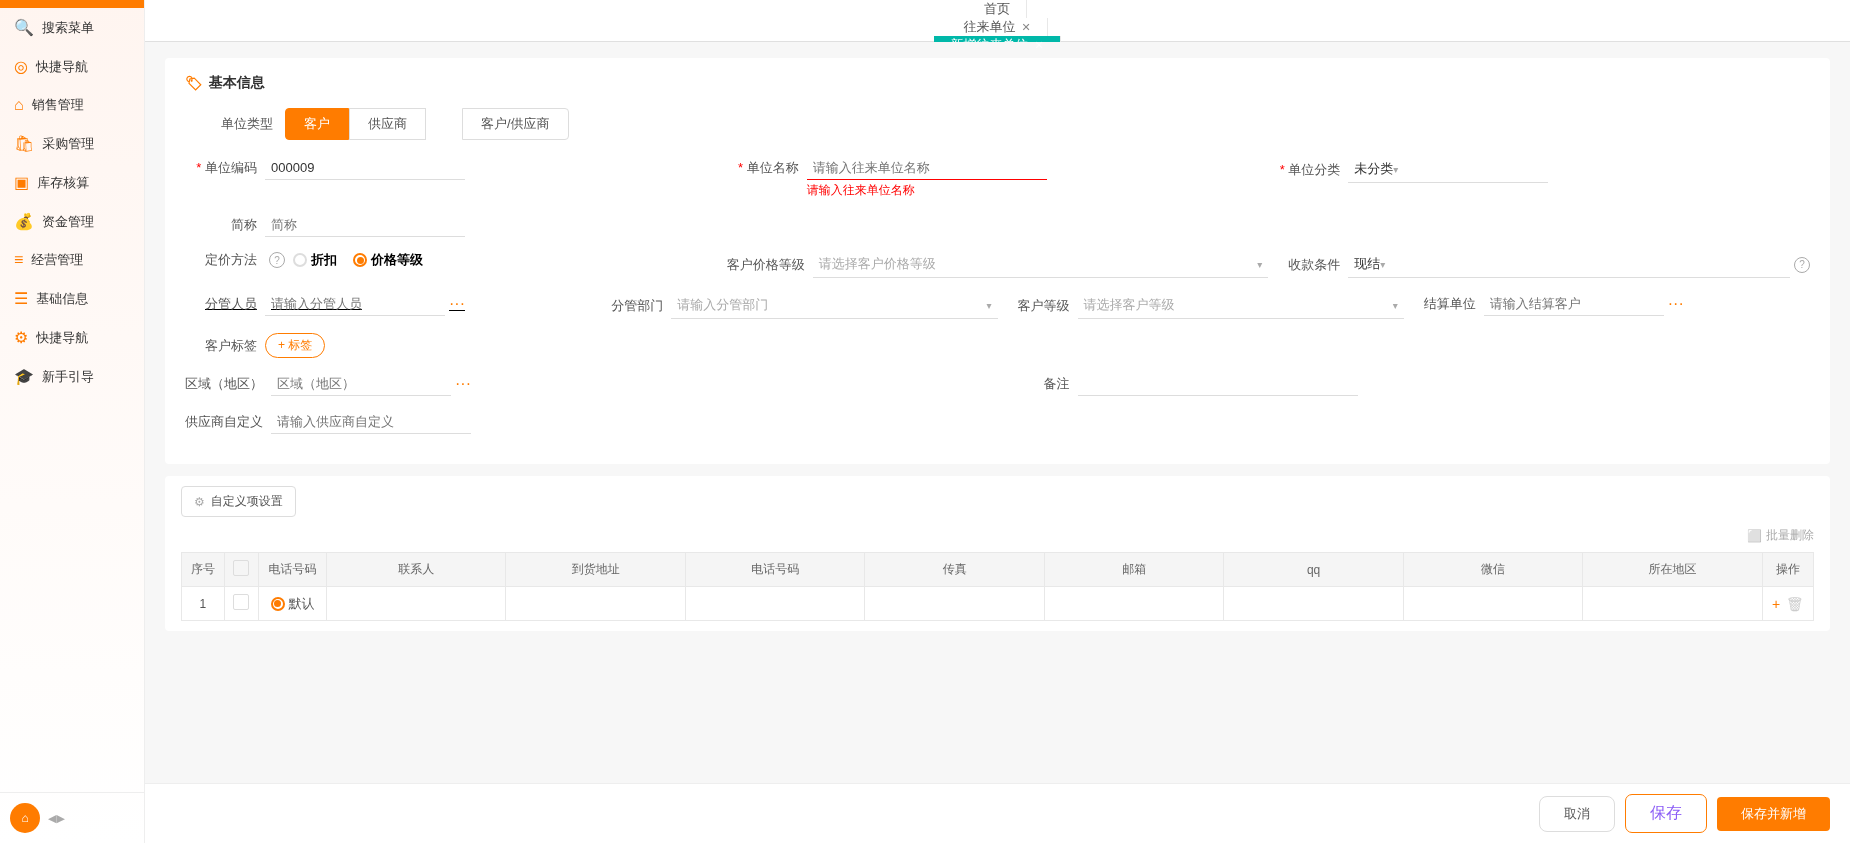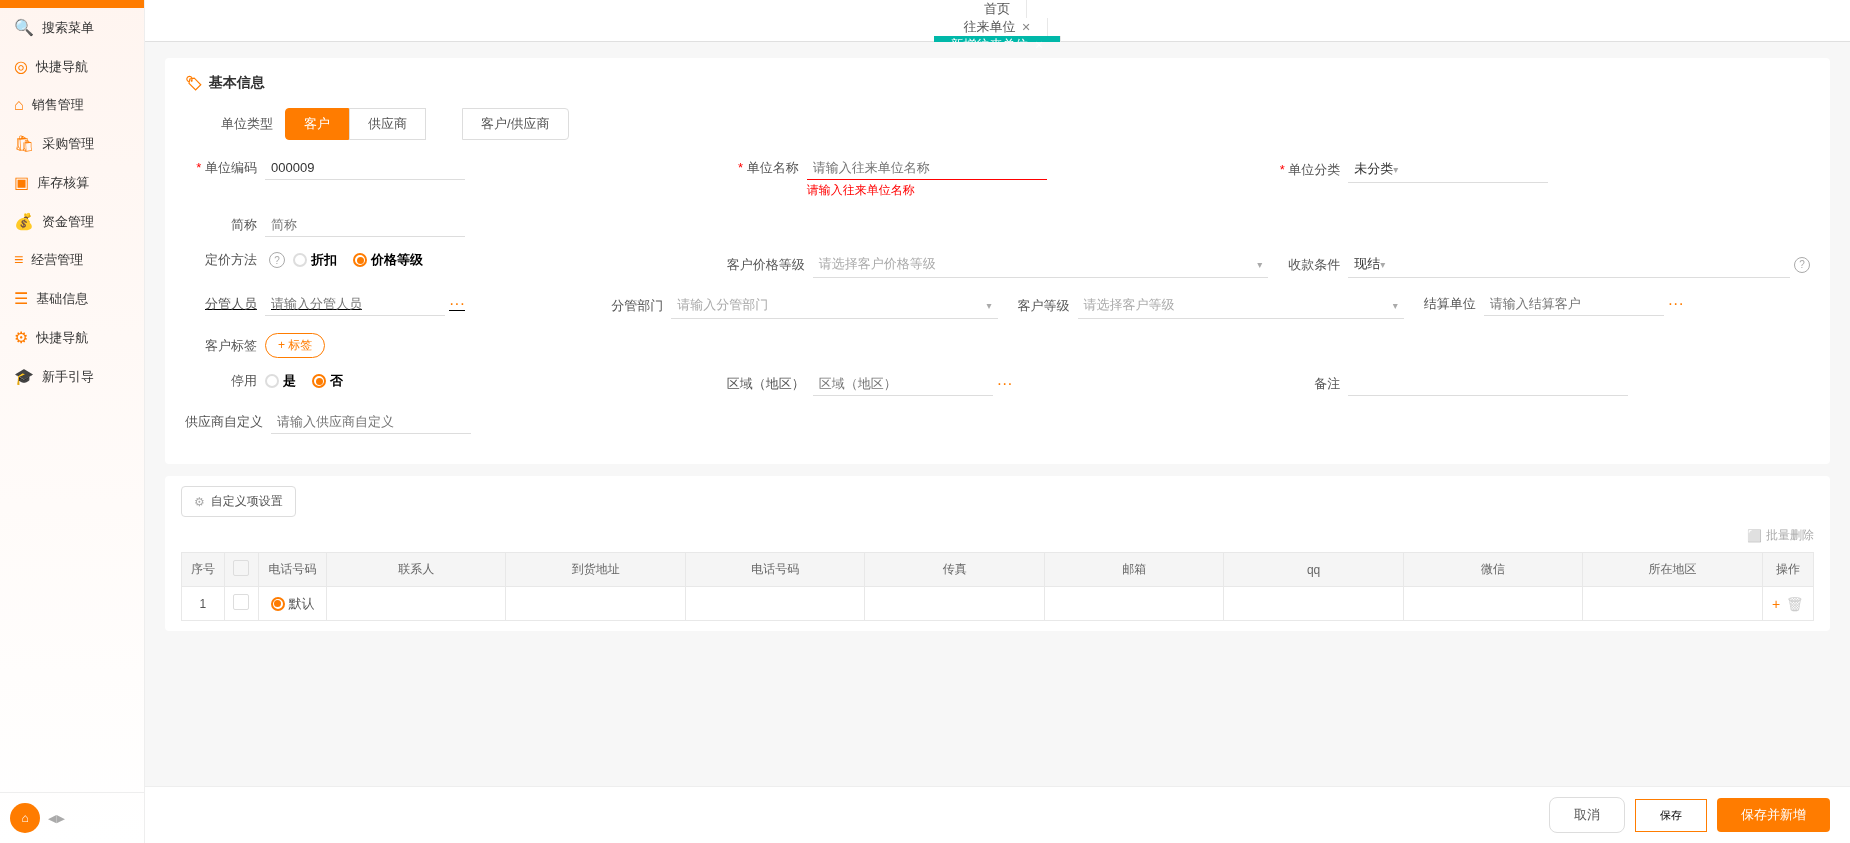--- a/index.html
+++ b/index.html
@@ -341,24 +341,24 @@
       border: 1px solid #ddd;
       border-radius: 8px;
       background: white;
       font-size: 13px;
       color: #555;
       cursor: pointer;
     }
     .btn-save {
       padding: 8px 24px;
       border: 1px solid #ff7c00;
-      border-radius: 0;
+      border-radius: 7px;
       background: white;
-      font-size: 11px;
-      color: #000000;
+      font-size: 16px;
+      color: #8b5cf6;
       cursor: pointer;
     }
     .btn-save-new {
       padding: 8px 24px;
       border: none;
       border-radius: 4px;
       background: #ff7c00;
       font-size: 13px;
       color: white;
       cursor: pointer;
@@ -548,33 +548,20 @@
       <div class="form-row">
         <div class="form-field">
           <div class="field-label">客户标签</div>
           <div class="tag-add">
             <span>+ 标签</span>
           </div>
         </div>
       </div>
 
       <div class="form-row">
-        <div class="form-field" style="min-width:280px;">
-          <div class="field-label">停用</div>
-          <div class="radio-group">
-            <div class="radio-item">
-              <div class="radio-circle"></div>
-              <span>是</span>
-            </div>
-            <div class="radio-item">
-              <div class="radio-circle checked"></div>
-              <span>否</span>
-            </div>
-          </div>
-        </div>
         <div class="form-field" style="min-width:280px;">
           <div class="field-label">区域（地区）</div>
           <input class="field-input" type="text" placeholder="区域（地区）" style="max-width: 180px;">
           <span class="field-dots">···</span>
         </div>
         <div class="form-field" style="min-width:280px;">
           <div class="field-label">备注</div>
           <input class="field-input" type="text" style="max-width: 280px;">
         </div>
       </div>

